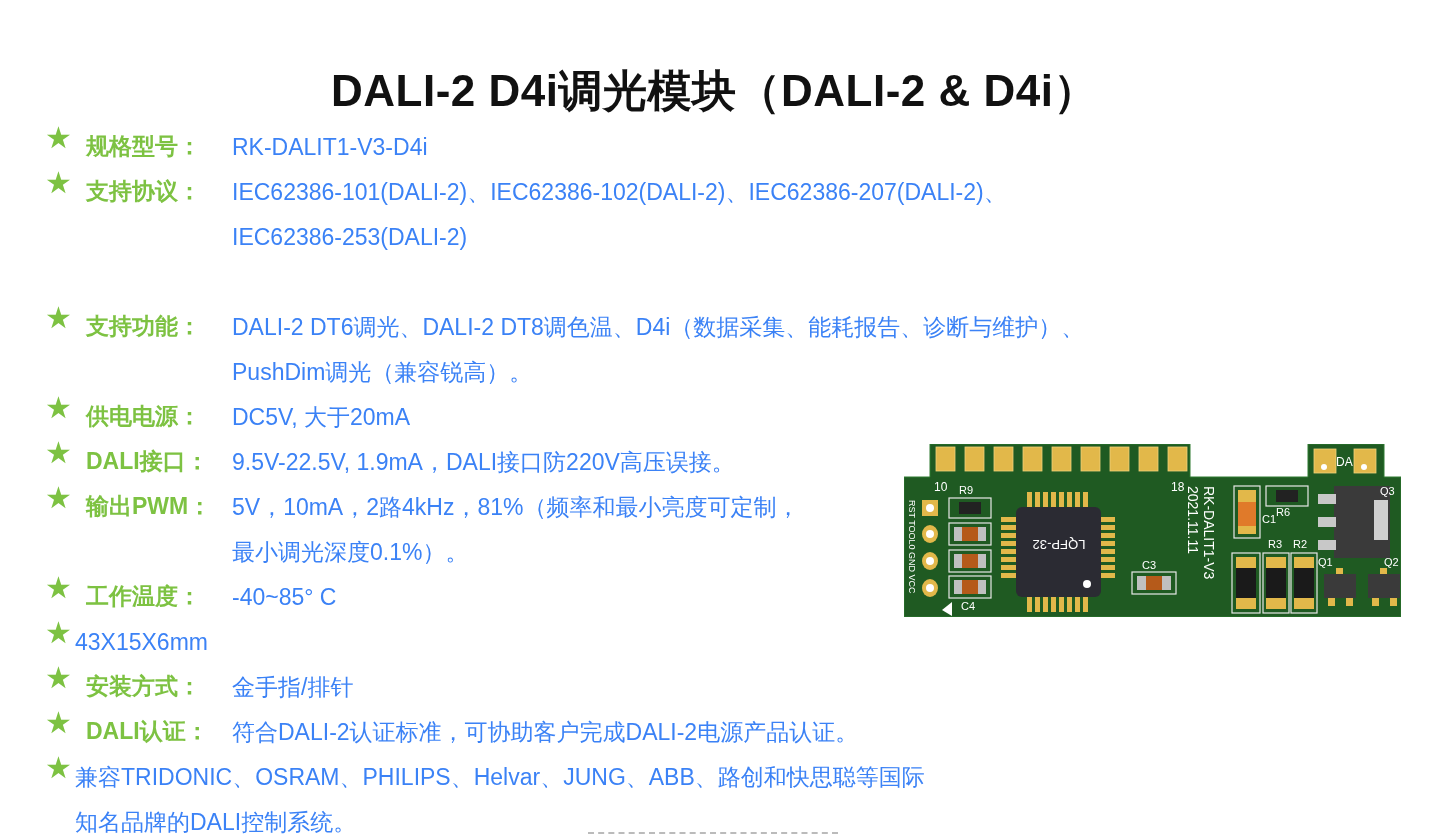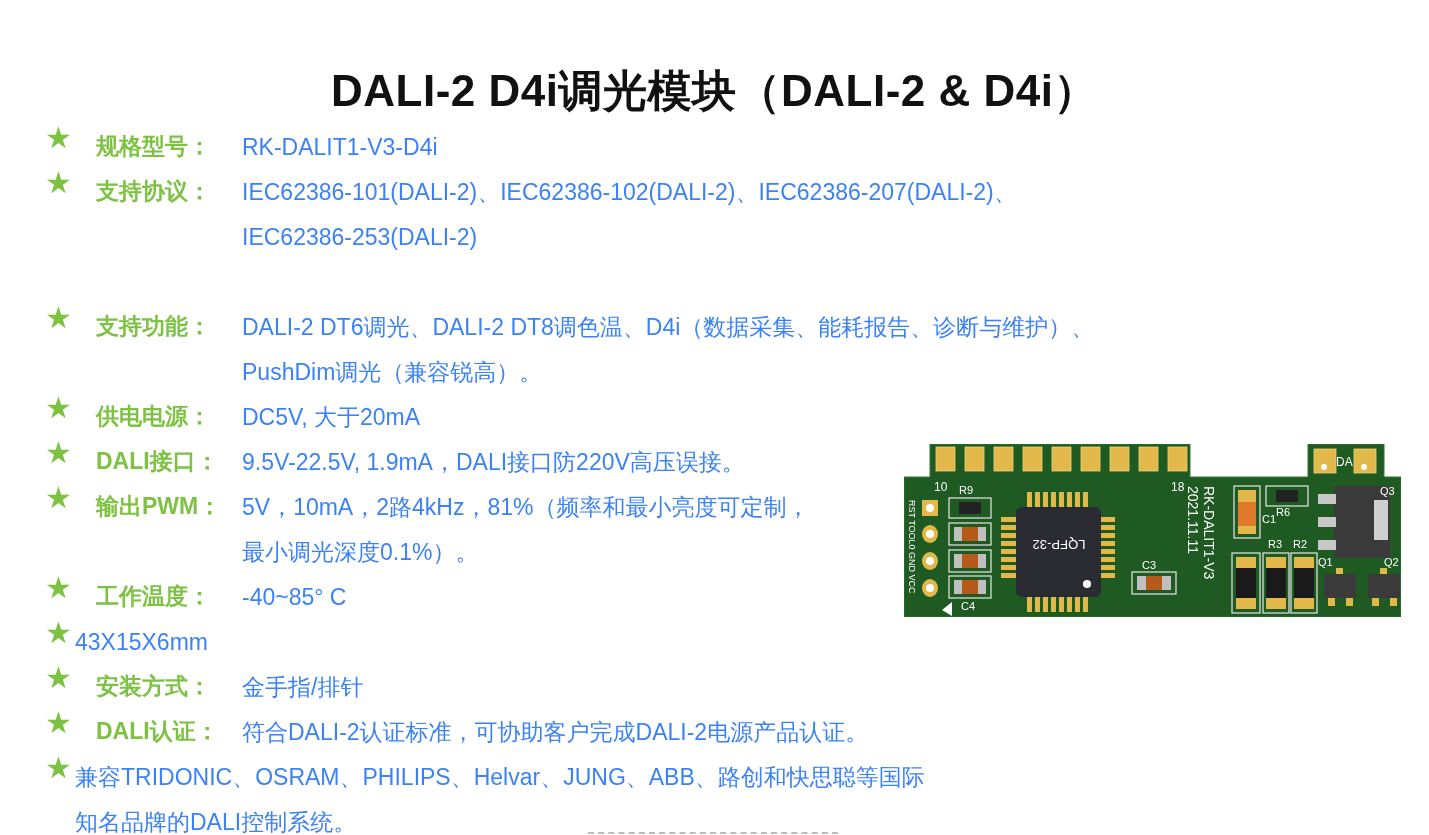--- a/index.html
+++ b/index.html
@@ -3,21 +3,21 @@
 <meta charset="utf-8">
 <style>
   html, body { margin:0; padding:0; background:#ffffff; }
   body { width:1429px; height:835px; position:relative; overflow:hidden;
          font-family:"Liberation Sans", "DejaVu Sans", sans-serif; color:#222; }
   .title { position:absolute; left:0; top:30px; width:1429px; text-align:center;
            font-size:44px; font-weight:bold; color:#111; letter-spacing:0.5px;margin-top:32px; }
   .specs { position:absolute; left:45px; top:125px; }
   .row { position:absolute; left:0; display:flex; align-items:flex-start; }
   .star { width:30px; color:#7dc242; font-size:30px; line-height:30px; margin-top:-2px; }
-  .label { width:146px; color:#7dc242; font-weight:bold; font-size:23px; line-height:42px; margin-left:21px; white-space:nowrap; }
+  .label { width:146px; color:#7dc242; font-weight:bold; font-size:23px; line-height:42px; margin-left:11px; white-space:nowrap; }
   .value { font-size:23px; line-height:45px; color:#3b82f6; white-space:nowrap; }
   .value .line { display:block; }
   .pcb { position:absolute; left:904px; top:444px; width:497px; height:173px; }
   .bottom-dash { position:absolute; left:588px; top:832px; width:250px; height:2px;
                  border-top:2px dashed #bbb; }
 </style>
 </head>
 <body>
 
 <div class="title">DALI-2 D4i调光模块（DALI-2 &amp; D4i）</div>

